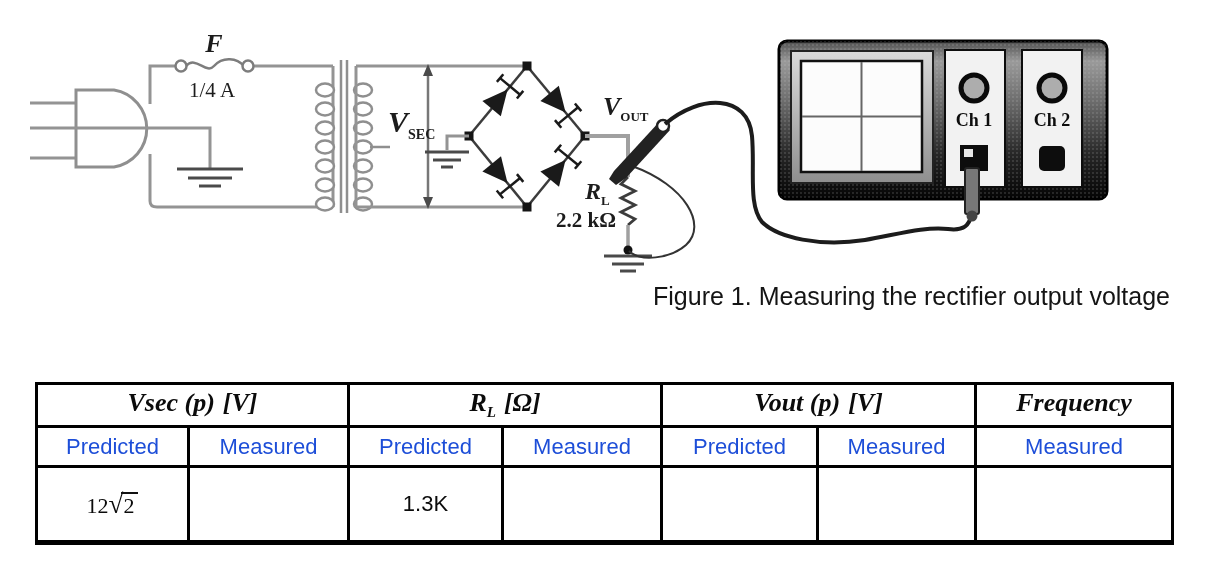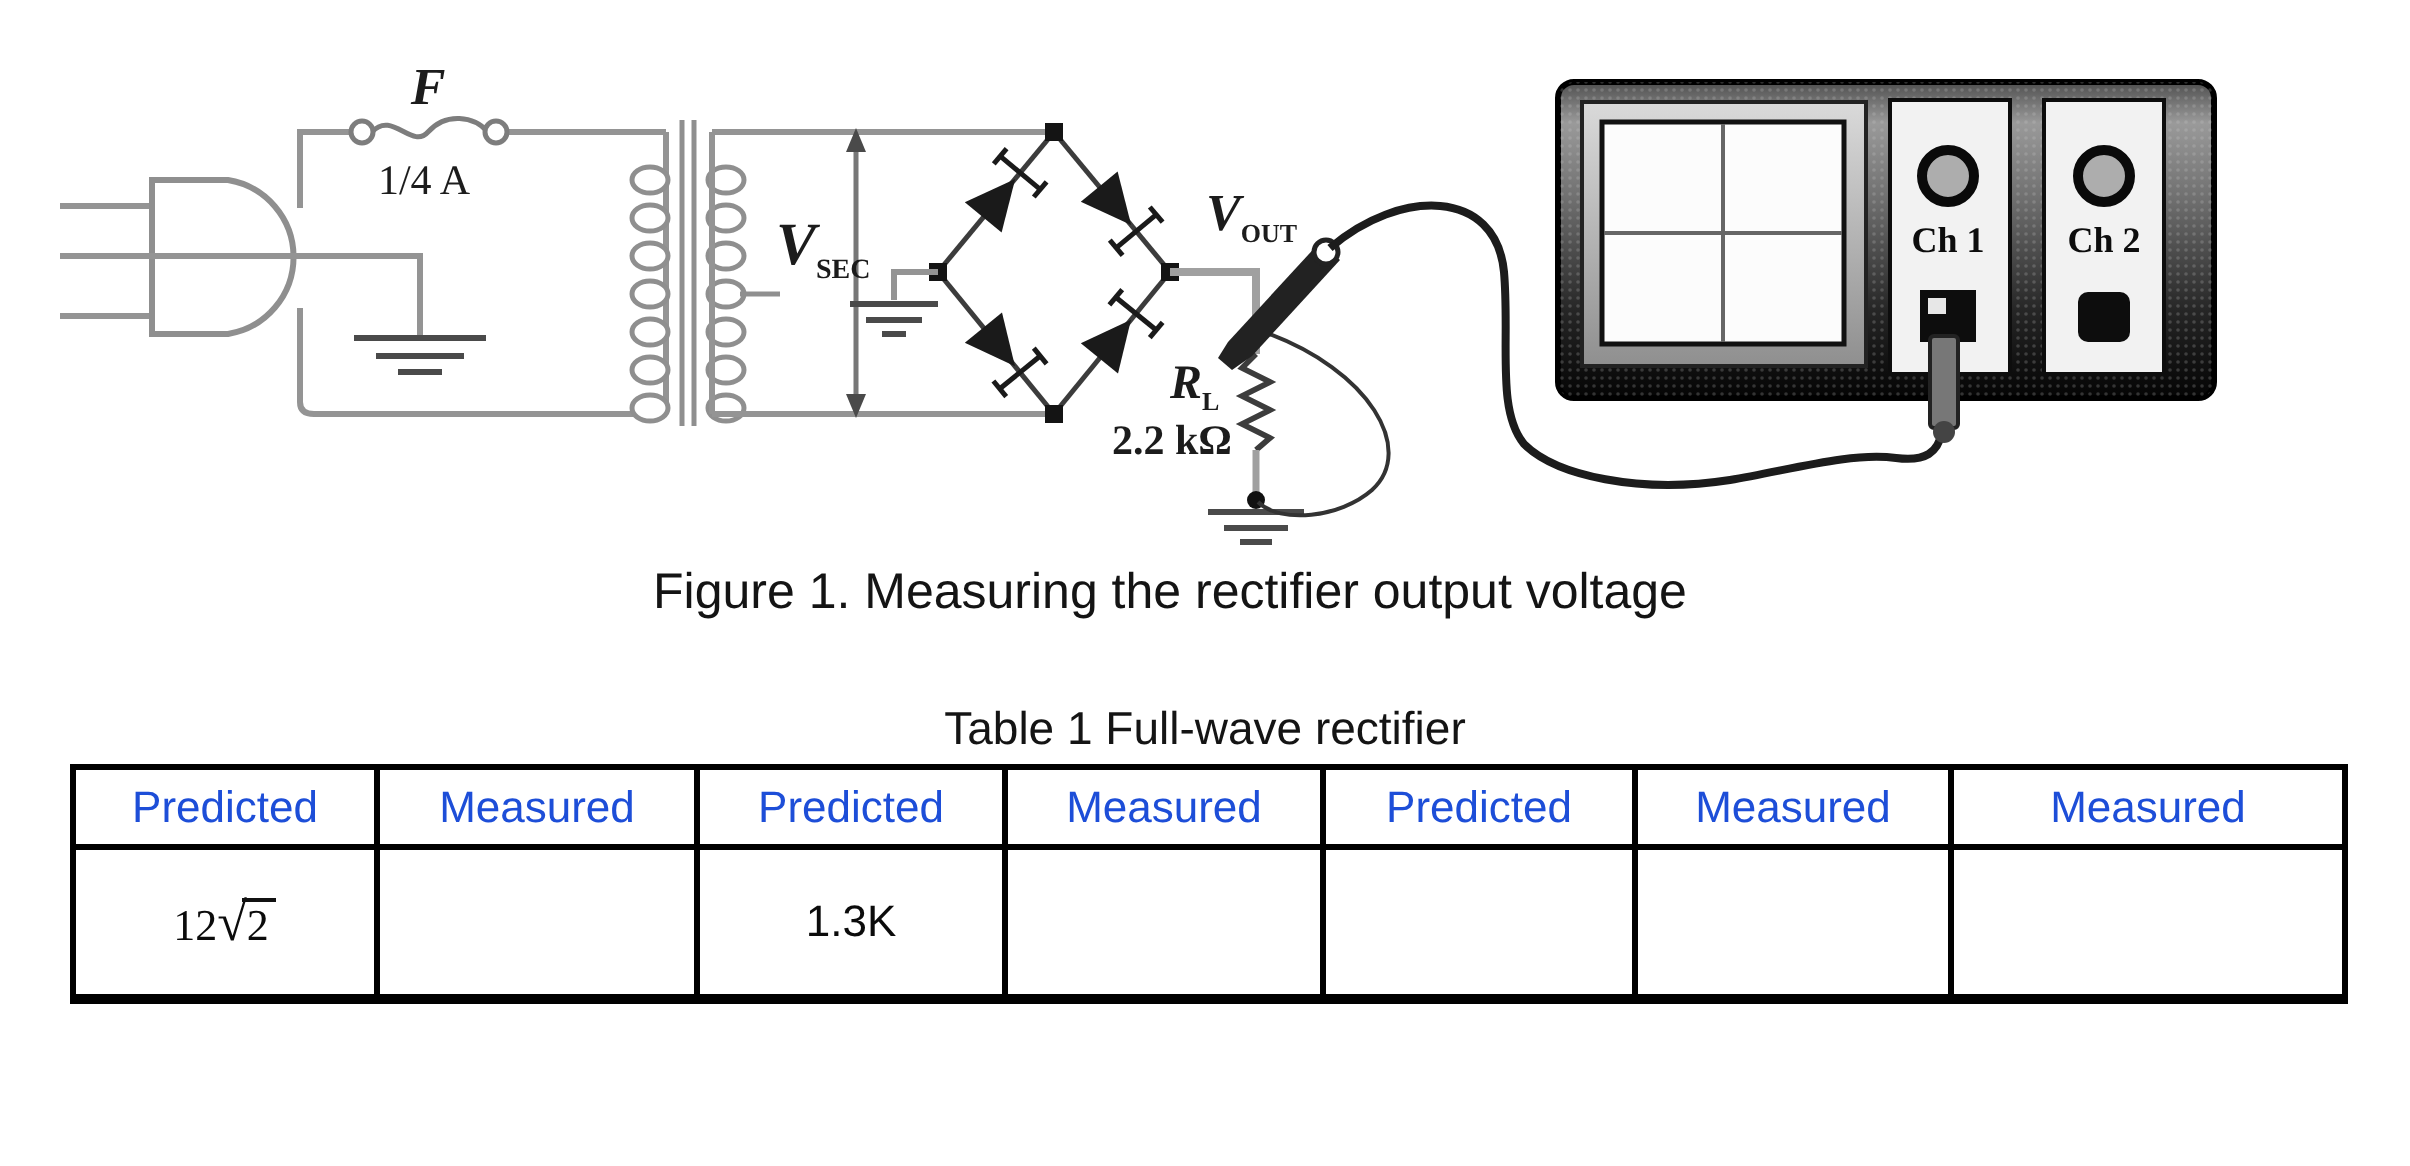--- a/index.html
+++ b/index.html
@@ -1,19 +1,19 @@
 <!DOCTYPE html>
 <html><head>
 <meta charset="utf-8">
 <style>
   html,body{margin:0;padding:0;background:#fff;}
   #page{position:relative;width:1205px;height:583px;background:#ffffff;overflow:hidden;
         font-family:"Liberation Sans",sans-serif;color:#0b0b0b;}
   #circuit-svg{position:absolute;left:0;top:0;}
-  .caption{position:absolute;left:0;top:282px;width:1170px;text-align:center;
+  .caption{position:absolute;left:0;top:282px;width:1170px;text-align:right;
            font-size:25px;color:#141414;}
   .table-title{position:absolute;left:0;top:351px;width:1205px;text-align:center;
            font-size:23px;color:#141414;}
   table.lab{position:absolute;left:35px;top:382px;width:1136px;border-collapse:collapse;
             table-layout:fixed;background:#fff;}
   table.lab td,table.lab th{border:3px solid #000;padding:0;text-align:center;vertical-align:middle;overflow:hidden;}
   table.lab{border:3px solid #000;border-bottom:5px solid #000;}
   tr.grp-row{height:43px;}
   tr.sub-row{height:40px;}
   tr.data-row{height:76px;}
@@ -210,33 +210,38 @@
     <rect x="960" y="145" width="28" height="26" fill="#0d0d0d"></rect>
     <rect x="964" y="149" width="9" height="8" fill="#fff" opacity="0.9"></rect>
     <rect x="1039" y="146" width="26" height="25" rx="5" fill="#0d0d0d"></rect>
 
     <rect x="965" y="168" width="14" height="46" rx="2" fill="#777" stroke="#222" stroke-width="2"></rect>
     <circle cx="972" cy="216" r="5.5" fill="#444"></circle>
   </g>
 </svg>
 
 <div class="caption">Figure 1. Measuring the rectifier output voltage</div>
-<div class="table-title">Table 1 Full-wave rectifier</div>
 
 <table class="lab">
   <colgroup>
     <col style="width:152px">
         <col style="width:160px">
         <col style="width:154px">
     <col style="width:159px">
         <col style="width:156px">
         <col style="width:158px">
     <col style="width:197px">
   </colgroup>
   <tbody>
+        <tr class="grp-row">
+    <th class="grp" colspan="2"><span>Vsec (p)</span><span class="g-sub"></span><span class="g-unit">[V]</span></th>
+    <th class="grp" colspan="2"><span>R</span><span class="g-sub">L</span><span class="g-unit">[Ω]</span></th>
+    <th class="grp" colspan="2"><span>Vout (p)</span><span class="g-sub"></span><span class="g-unit">[V]</span></th>
+    <th class="grp"><span>Frequency</span><span class="g-sub"></span><span class="g-unit"></span></th>
+  </tr>
   <tr class="sub-row">
     <td>Predicted</td>
     <td>Measured</td>
     <td>Predicted</td>
     <td>Measured</td>
     <td>Predicted</td>
     <td>Measured</td>
     <td>Measured</td>
   </tr>
   <tr class="data-row">

